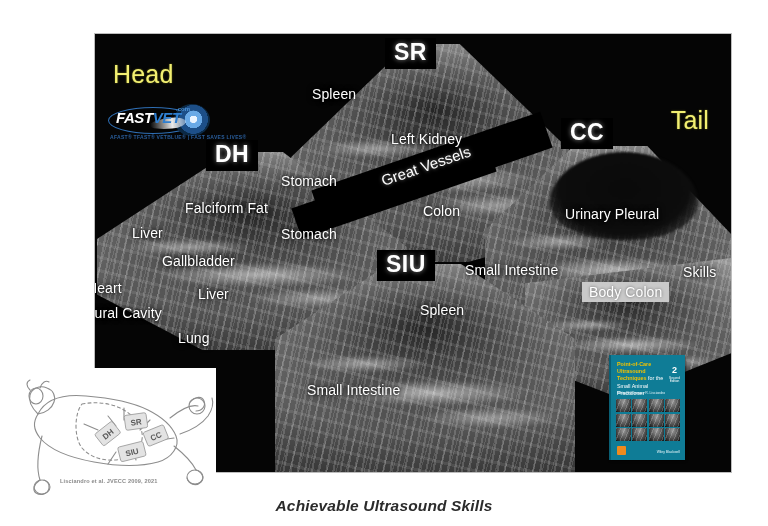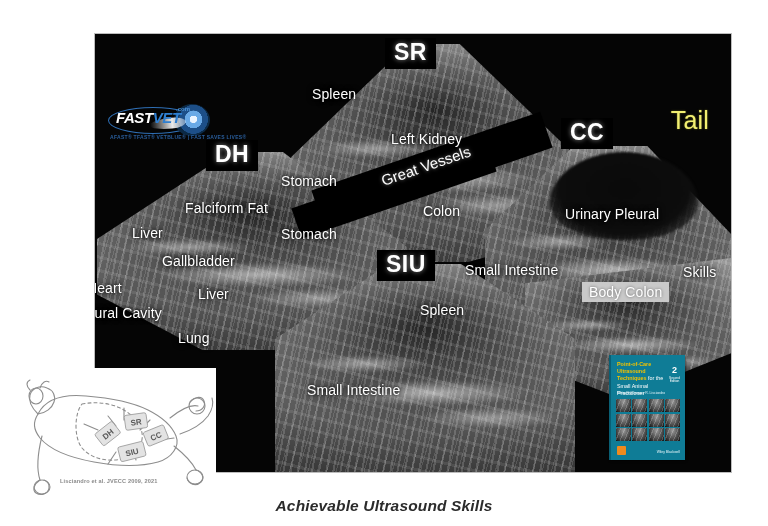--- a/index.html
+++ b/index.html
@@ -236,20 +236,21 @@
   </div>
   <div class="fan" id="fan-siu">
     <div class="tex"></div>
     <div class="bright"></div>
   </div>
 
   <div id="gv-banner2"></div>
   <div id="gv-banner"></div>
   <div id="lbl-great-vessels">Great Vessels</div>
 
+  <div class="orient" id="orient-head">Head</div>
   <div class="orient" id="orient-tail">Tail</div>
 
   <div class="viewcode" id="vc-sr">SR</div>
   <div class="viewcode" id="vc-dh">DH</div>
   <div class="viewcode" id="vc-cc">CC</div>
   <div class="viewcode" id="vc-siu">SIU</div>
 
   <div class="lbl" style="left:217px;top:52px;">Spleen</div>
   <div class="lbl" style="left:296px;top:97px;">Left Kidney</div>
   <div class="lbl" style="left:186px;top:139px;">Stomach</div>

